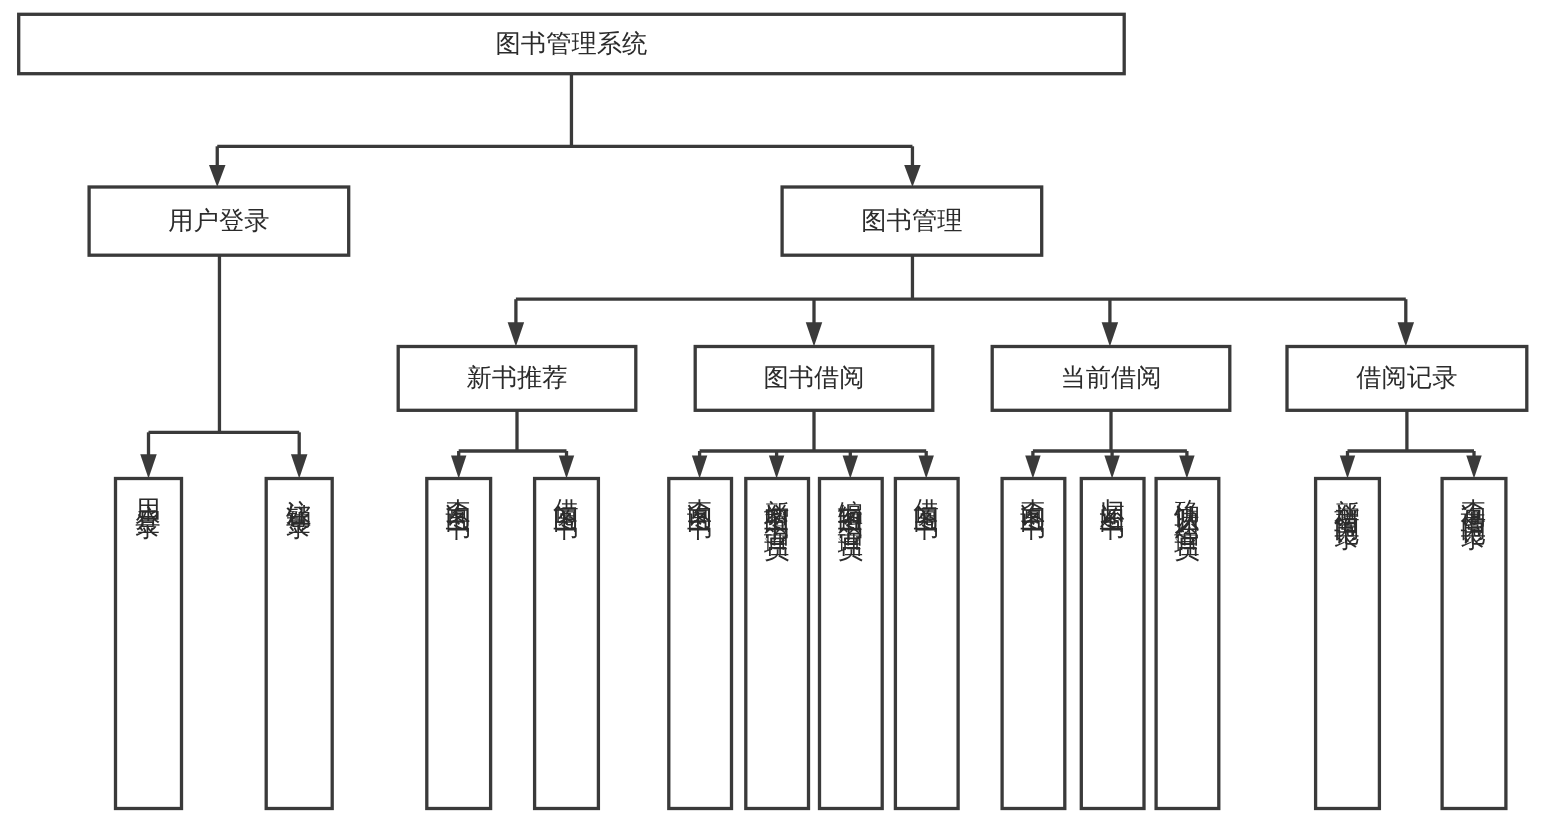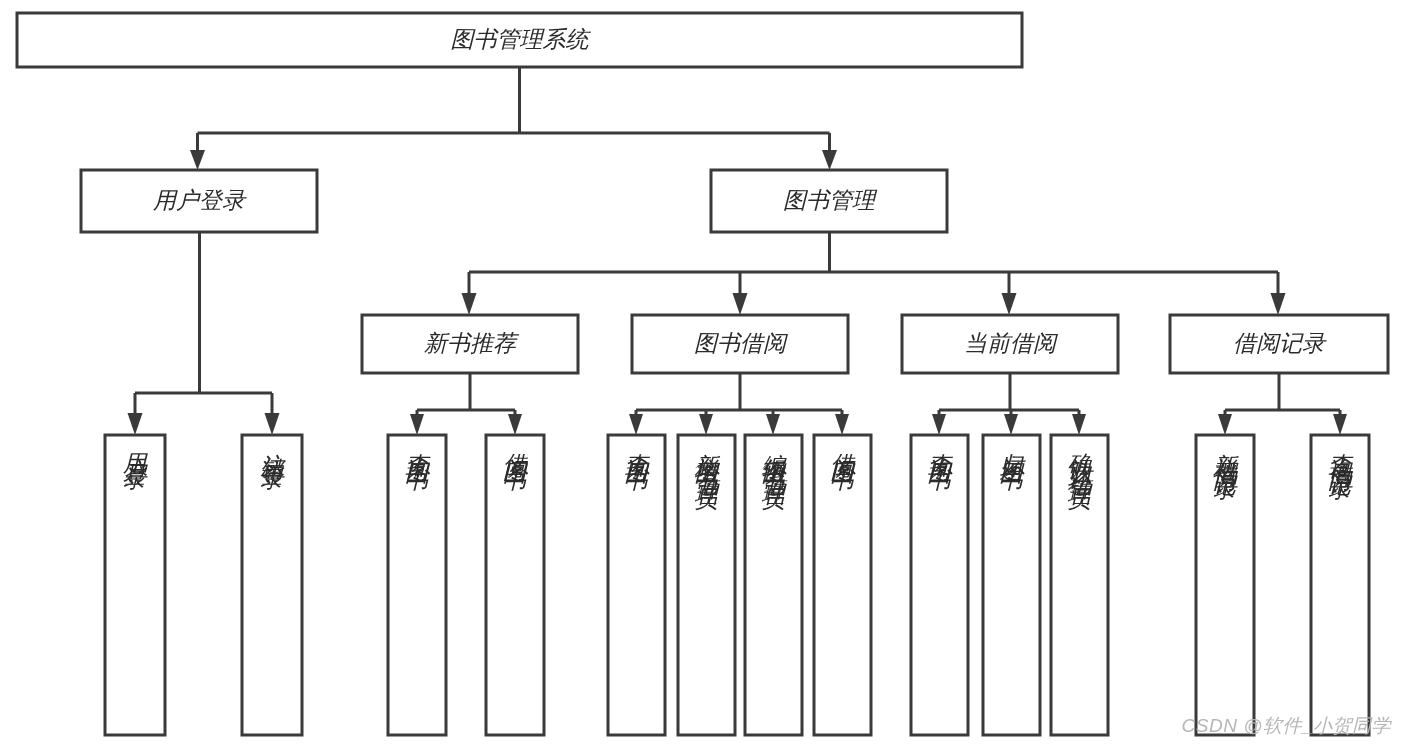--- a/index.html
+++ b/index.html
@@ -11,21 +11,20 @@
     width: 1405px;
     height: 747px;
     font-family: "Liberation Sans", "DejaVu Sans", sans-serif;
     overflow: hidden;
     position: relative;
   }
   #diagram-root {
     position: relative;
     width: 1405px;
     height: 747px;
-    font-style: italic;
   }
   svg#tree-svg {
     position: absolute;
     top: 0;
     left: 0;
     width: 1405px;
     height: 747px;
     display: block;
   }
   .node-box {
@@ -221,15 +220,14 @@
   <div class="leaf-label-wrap" style="left:1051px; top:435px; width:57px; height:300px;">
     <span class="leaf-label-text">确认归还（管理员）</span>
   </div>
   <div class="leaf-label-wrap" style="left:1196px; top:435px; width:58px; height:300px;">
     <span class="leaf-label-text">新增借阅记录</span>
   </div>
   <div class="leaf-label-wrap" style="left:1311px; top:435px; width:58px; height:300px;">
     <span class="leaf-label-text">查询借阅记录</span>
   </div>
 
-  <div class="watermark">CSDN @软件_小贺同学</div>
 
 </div>
 
 </body></html>

